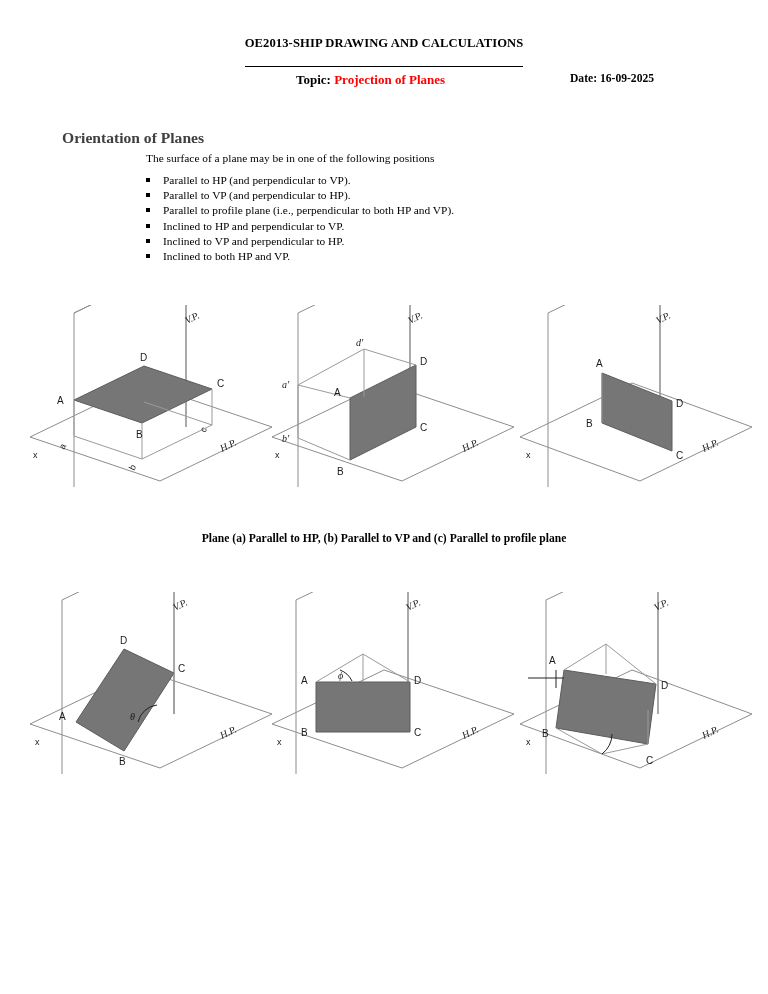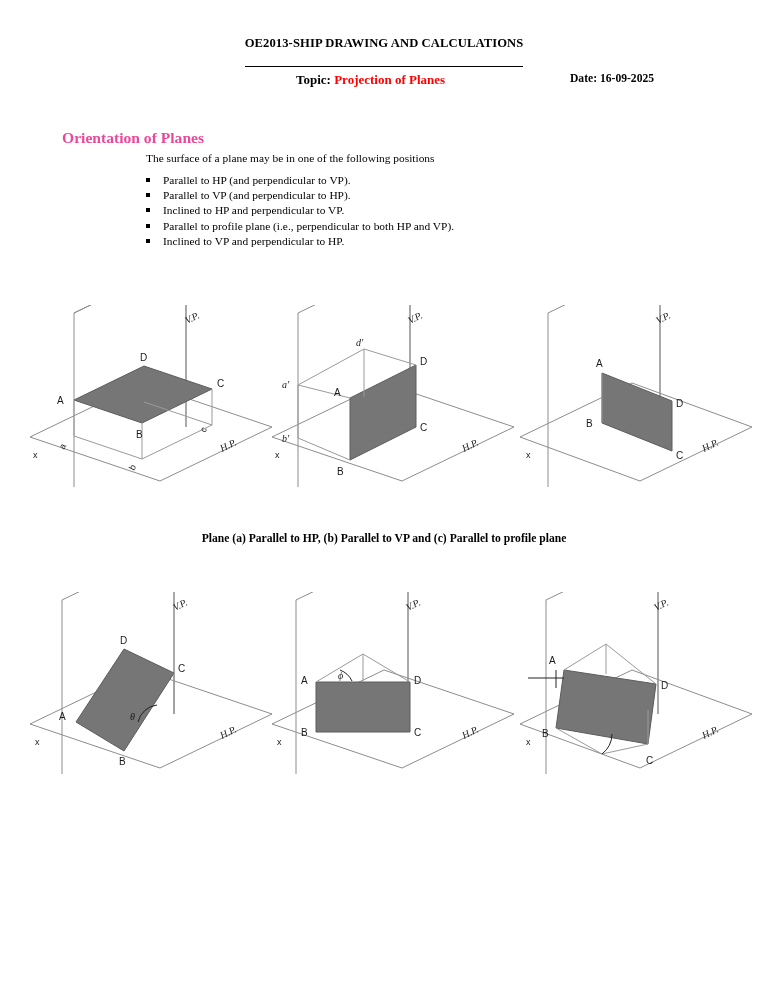--- a/index.html
+++ b/index.html
@@ -28,21 +28,21 @@
   .topic-block{position:absolute;left:296px;top:0;font-size:13px;font-weight:bold;white-space:nowrap;}
   .topic-label{color:#000;}
   .topic-value{color:#ff0000;}
   .date-block{position:absolute;left:570px;top:0;font-size:11.6px;font-weight:bold;white-space:nowrap;}
 
   
   .section-heading{
     position:absolute;left:62px;top:129px;
     font-family:"Liberation Serif", serif;
     font-weight:bold;font-size:15.6px;
-    color:#ec4899;
+    color:#404040;
   }
   .intro-line{
     position:absolute;left:146px;top:152px;
     font-size:11.4px;
   }
   .bullets{
     position:absolute;left:146px;top:173px;
     list-style:none;margin:0;padding:0;
   }
   .bullets li{
@@ -99,23 +99,24 @@
     </div>
     <div class="date-block">Date: 16-09-2025</div>
   </div>
 
   <div class="section-heading">Orientation of Planes</div>
   <div class="intro-line">The surface of a plane may be in one of the following positions</div>
 
   <ul class="bullets">
     <li><span class="bullet-sq"></span><span>Parallel to HP (and perpendicular to VP).</span></li>
     <li><span class="bullet-sq"></span><span>Parallel to VP (and perpendicular to HP).</span></li>
+    <li><span class="bullet-sq"></span><span>Parallel to profile plane (i.e., perpendicular to both HP and VP).</span></li>
     <li><span class="bullet-sq"></span><span>Inclined to HP and perpendicular to VP.</span></li>
-    <li><span class="bullet-sq"></span><span>Parallel to profile plane (i.e., perpendicular to both HP and VP).</span></li>
     <li><span class="bullet-sq"></span><span>Inclined to VP and perpendicular to HP.</span></li>
+    <li><span class="bullet-sq"></span><span>Inclined to both HP and VP.</span></li>
   </ul>
 
   <div class="fig-row row1">
 
     <div class="fig c0">
       <svg viewBox="0 0 250 200">
 
         <path class="plane-edge" d="M4 132 L116 78 L246 122 L134 176 Z"></path>
 
         <path class="plane-edge" d="M48 118 L48 8 L160 -46 L160 122"></path>

